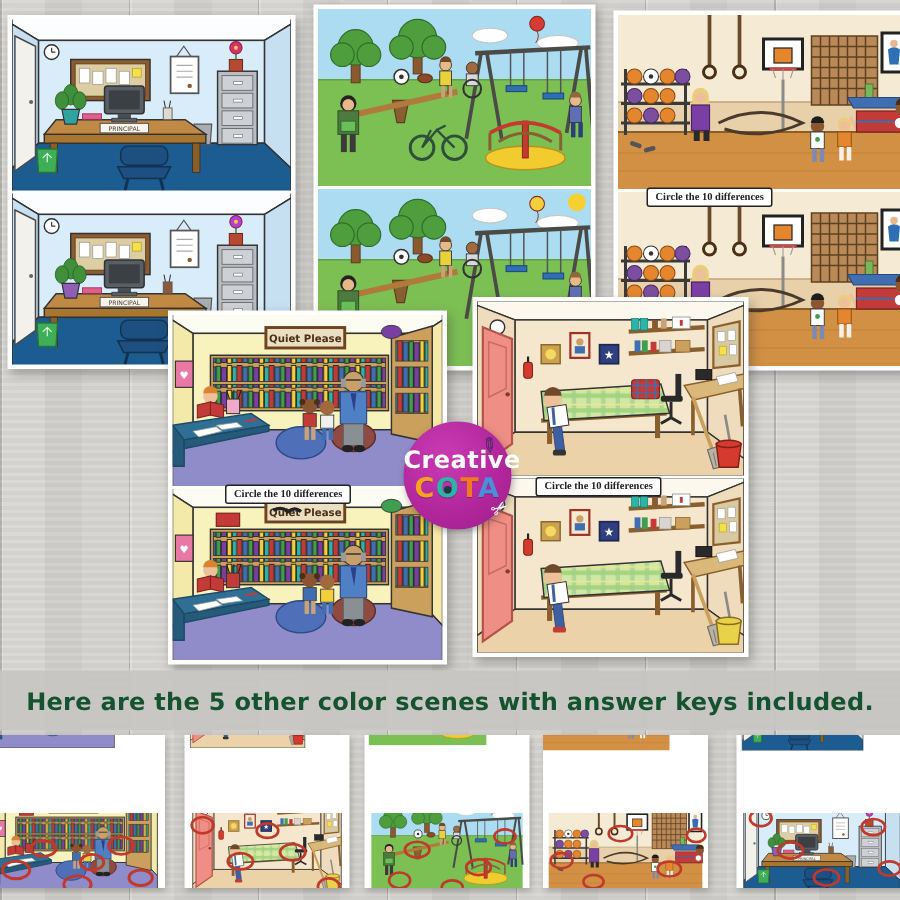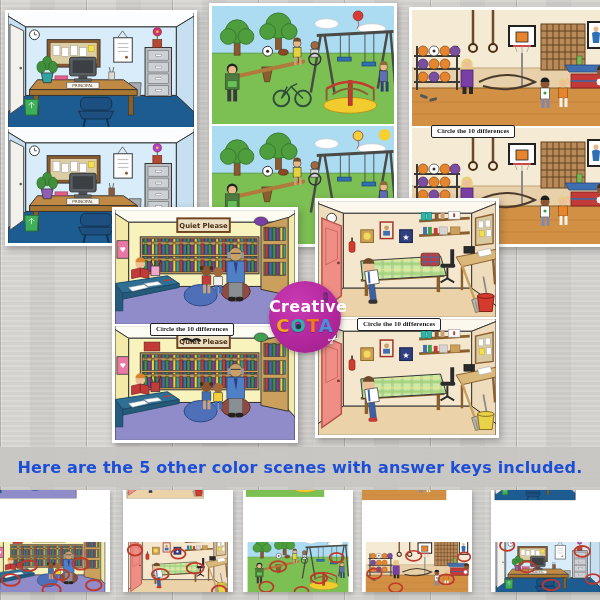--- a/index.html
+++ b/index.html
@@ -49,21 +49,21 @@
   .logo-word .lo{color:#2ab5a9;position:relative;}
   .logo-word .lo .pupil{position:absolute;left:50%;top:56%;width:5px;height:5px;margin:-2.5px 0 0 -2.5px;
     border-radius:50%;background:#123f3b;}
   .logo-word .lt{color:#ef7b1e;}
   .logo-word .la{color:#4a90d9;}
   .logo .pencil{position:absolute;right:10px;top:9px;color:#3c2a5e;font-size:13px;transform:rotate(40deg);}
   .logo .scissors{position:absolute;right:2px;bottom:6px;color:#fff;font-size:13px;transform:rotate(-35deg);}
 
   .caption-band{position:absolute;left:0;top:447px;width:600px;height:40px;z-index:9;
     background:rgba(200,198,195,.96);display:flex;align-items:center;justify-content:center;}
-  .caption-text{color:#1d4ed8;font-weight:bold;font-size:16px;letter-spacing:.2px;}
+  .caption-text{color:#14532d;font-weight:bold;font-size:16px;letter-spacing:.2px;}
 
   .thumb{position:absolute;top:490px;height:102px;background:#fff;padding:0;display:flex;
     flex-direction:column;gap:2px;z-index:9;box-shadow:1px 2px 5px rgba(70,68,66,.35);}
   .thumb .mini{display:block;width:100%;height:50px;}
   .t1{left:-10px;width:120px;}
   .t2{left:123px;width:110px;}
   .t3{left:243px;width:110px;}
   .t4{left:362px;width:110px;}
   .t5{left:491px;width:114px;}
   .ans ellipse{fill:none;stroke:#c0392b;stroke-width:3;}

